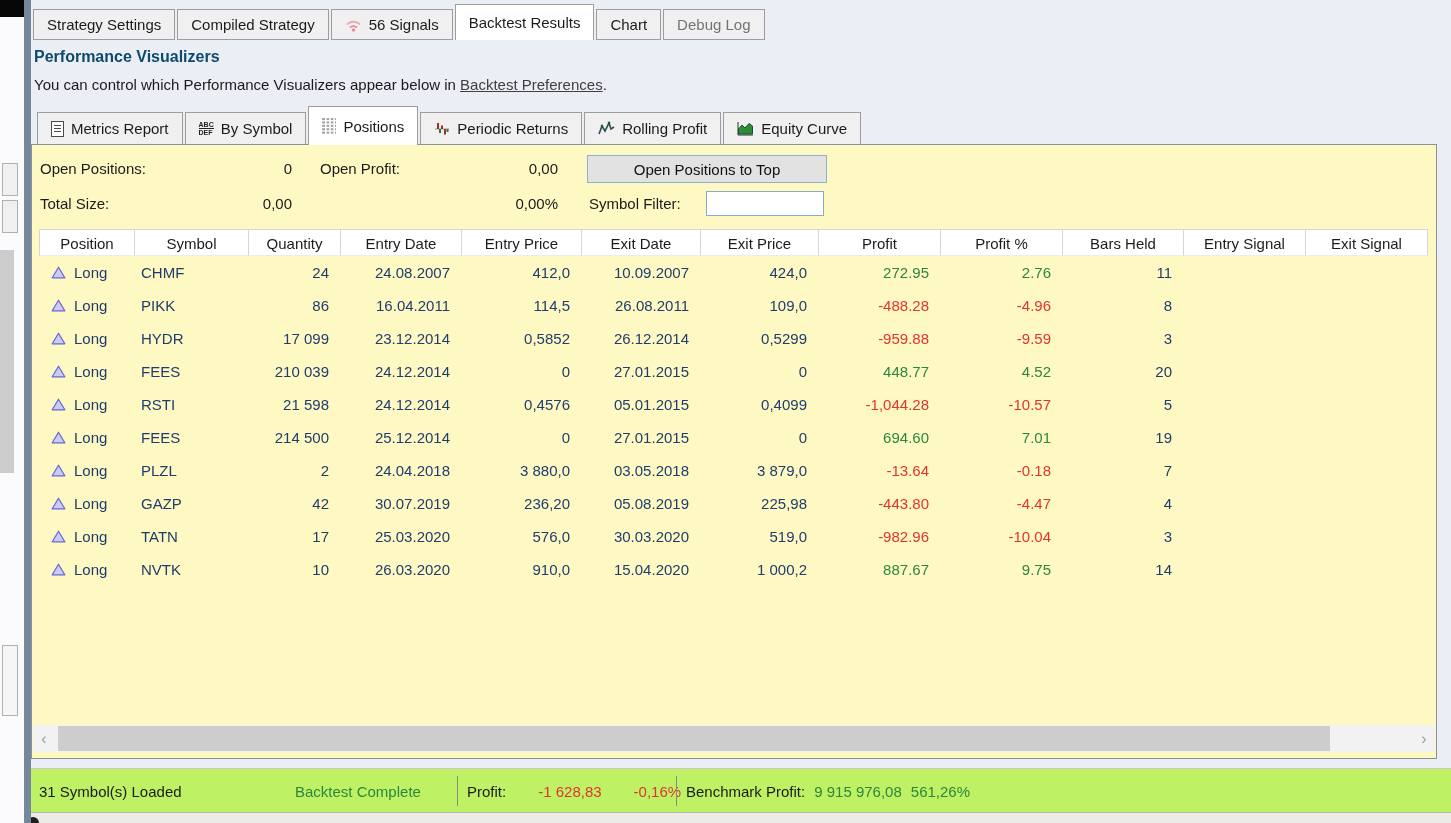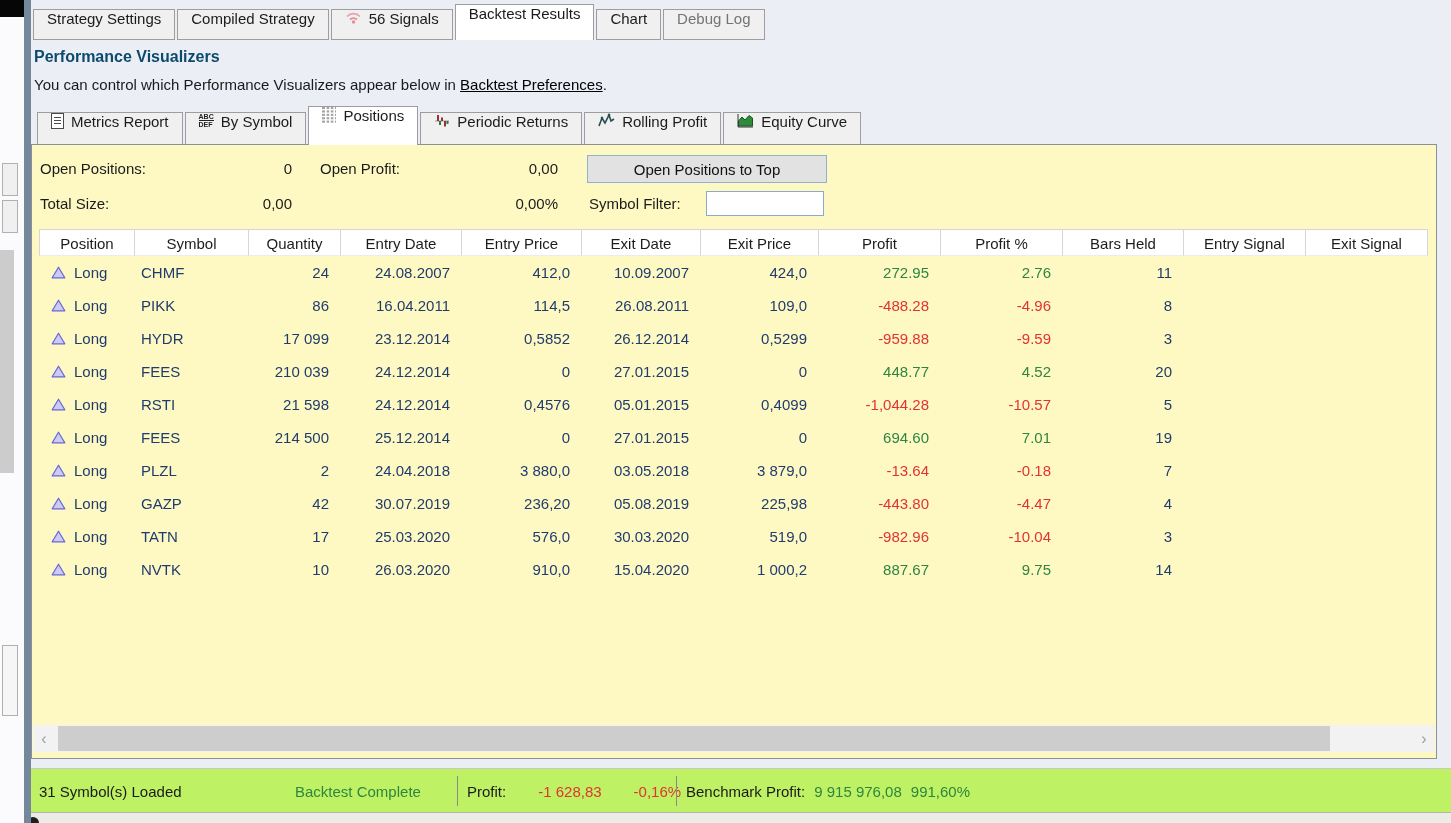--- a/index.html
+++ b/index.html
@@ -15,32 +15,32 @@
   .left-strip{position:absolute;left:0;top:17px;width:24px;height:806px;background:#fbfbfd;z-index:4;border-right:1px solid #e2e2ea;}
   .ls-box{position:absolute;left:2px;width:16px;background:#f0f0f0;border:1px solid #b0b0b0;box-sizing:border-box;}
   .ls-thumb{position:absolute;left:0;top:233px;width:14px;height:223px;background:#cccccc;}
   
   .content{position:absolute;left:31px;top:0;width:1420px;height:823px;}
   
   .tabbar{position:absolute;display:flex;align-items:flex-end;}
   .tab{
     background:#f0f0f0;border:1px solid #9d9d9d;box-sizing:border-box;
     height:31px;padding:0 13px;margin-right:2px;font-size:15px;white-space:nowrap;
-    display:flex;gap:7px;cursor:default;
+    display:flex;align-items:center;gap:7px;cursor:default;
   }
   .tab.active{background:#ffffff;height:36px;border-bottom:none;z-index:3;position:relative;}
   #main-tabs{left:2px;top:4px;height:36px;}
   #viz-tabs{left:6px;top:106px;height:39px;}
   #viz-tabs .tab{height:33px;}
   #viz-tabs .tab.active{height:39px;}
   .tab-debug{color:#737373;}
   
   .heading{position:absolute;left:3px;top:48px;font-size:16px;font-weight:bold;color:#0c4a6e;}
   .subtitle{position:absolute;left:3px;top:76px;font-size:15px;color:#1a1a1a;}
-  .subtitle a{color:#000000;text-decoration:underline;cursor:pointer;}
+  .subtitle a{color:#404040;text-decoration:underline;cursor:pointer;}
   
   .panel{position:absolute;left:0;top:144px;width:1404px;height:613px;background:#fef9c3;border:1px solid #8b919b;z-index:2;}
   .sum-label{position:absolute;font-size:15px;color:#1b1b1b;white-space:nowrap;}
   .sum-value{position:absolute;font-size:15px;color:#1b1b1b;text-align:right;white-space:nowrap;}
   .top-btn{
     position:absolute;left:555px;top:10px;width:240px;height:28px;box-sizing:border-box;
     background:#e2e2e2;border:1px solid #8fb0d1;font-size:15px;color:#111;
     font-family:inherit;cursor:pointer;
   }
   .filter-input{
@@ -457,19 +457,19 @@
     <div class="st-sep" style="left:426px;"></div>
     <div class="st-item" style="left:436px;gap:32px;">
       <span>Profit:</span>
       <span class="st-red">-1 628,83</span>
       <span class="st-red">-0,16%</span>
     </div>
     <div class="st-sep" style="left:645px;"></div>
     <div class="st-item" style="left:655px;">
       <span>Benchmark Profit:</span>
       <span class="st-green">9 915 976,08</span>
-      <span class="st-green">991,60%</span>
+      <span class="st-green">561,26%</span>
     </div>
   </div>
 </div>
 
 <div class="sliver"></div>
 <div class="sliver-circle"></div>
 
 </body></html>

